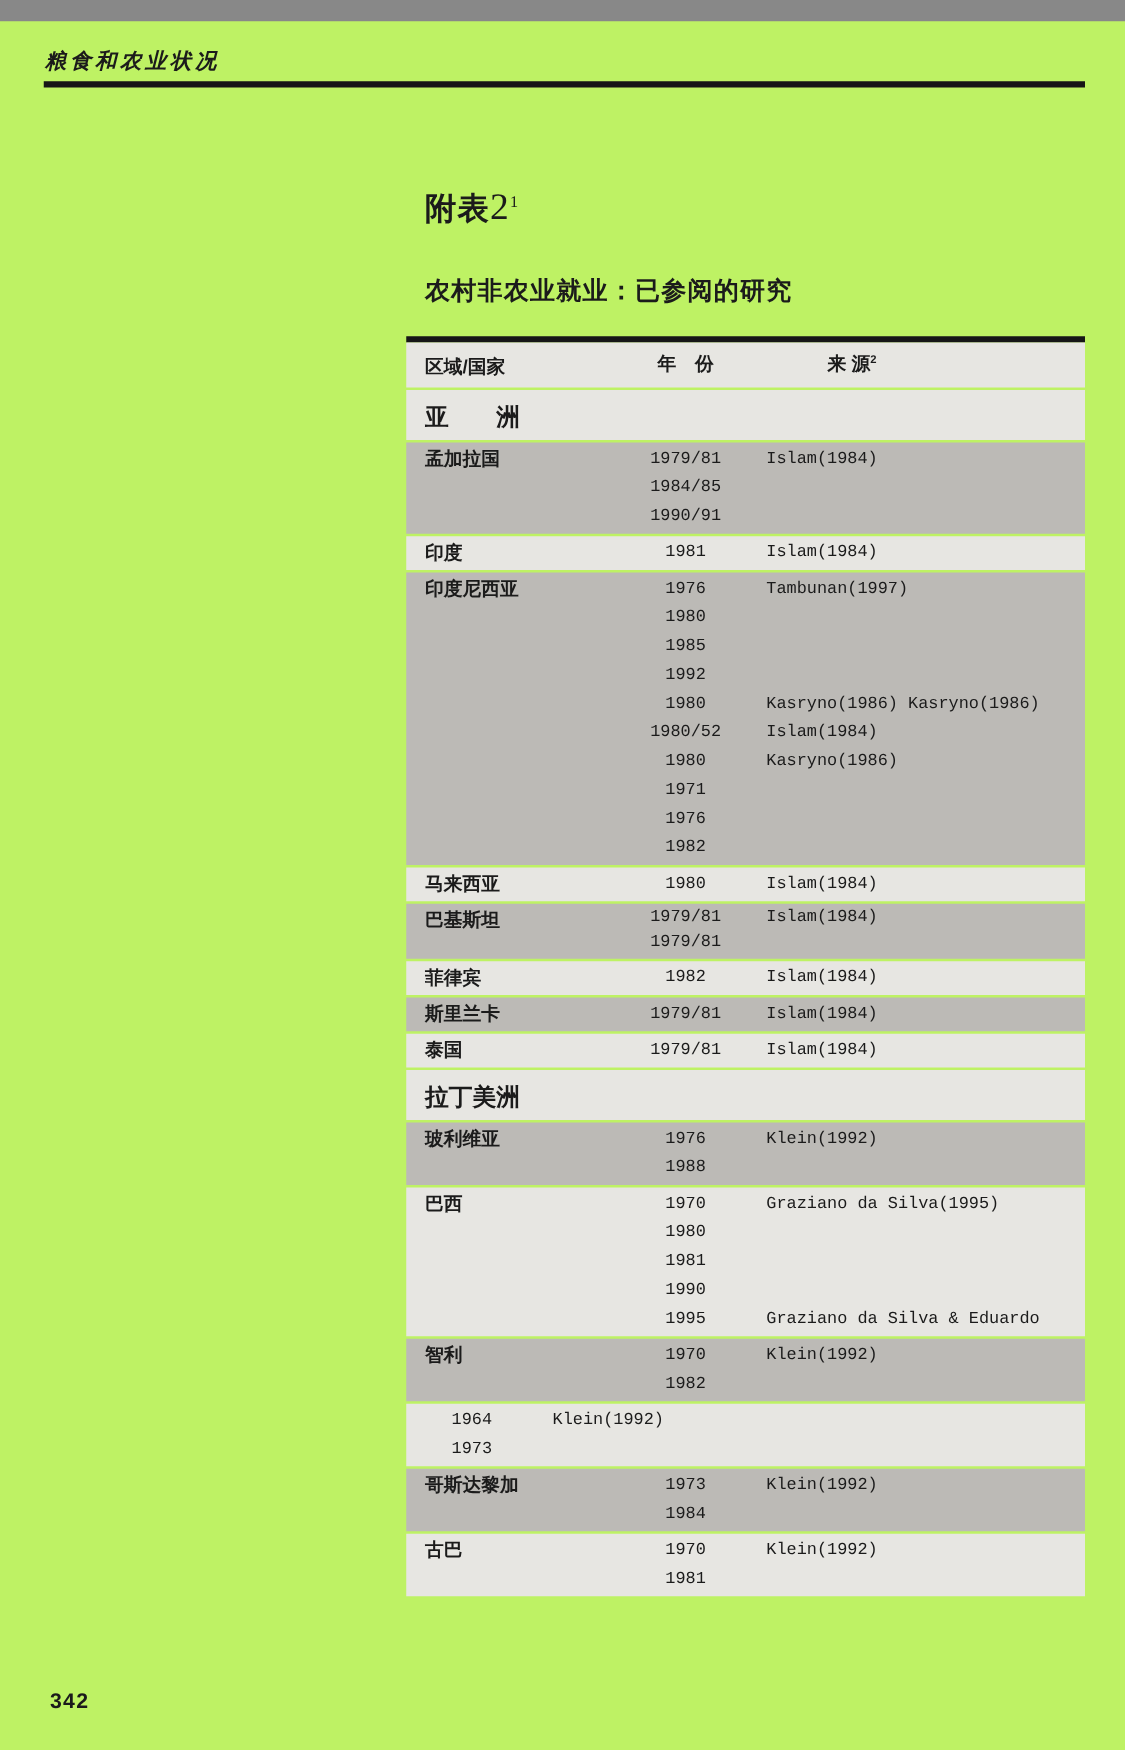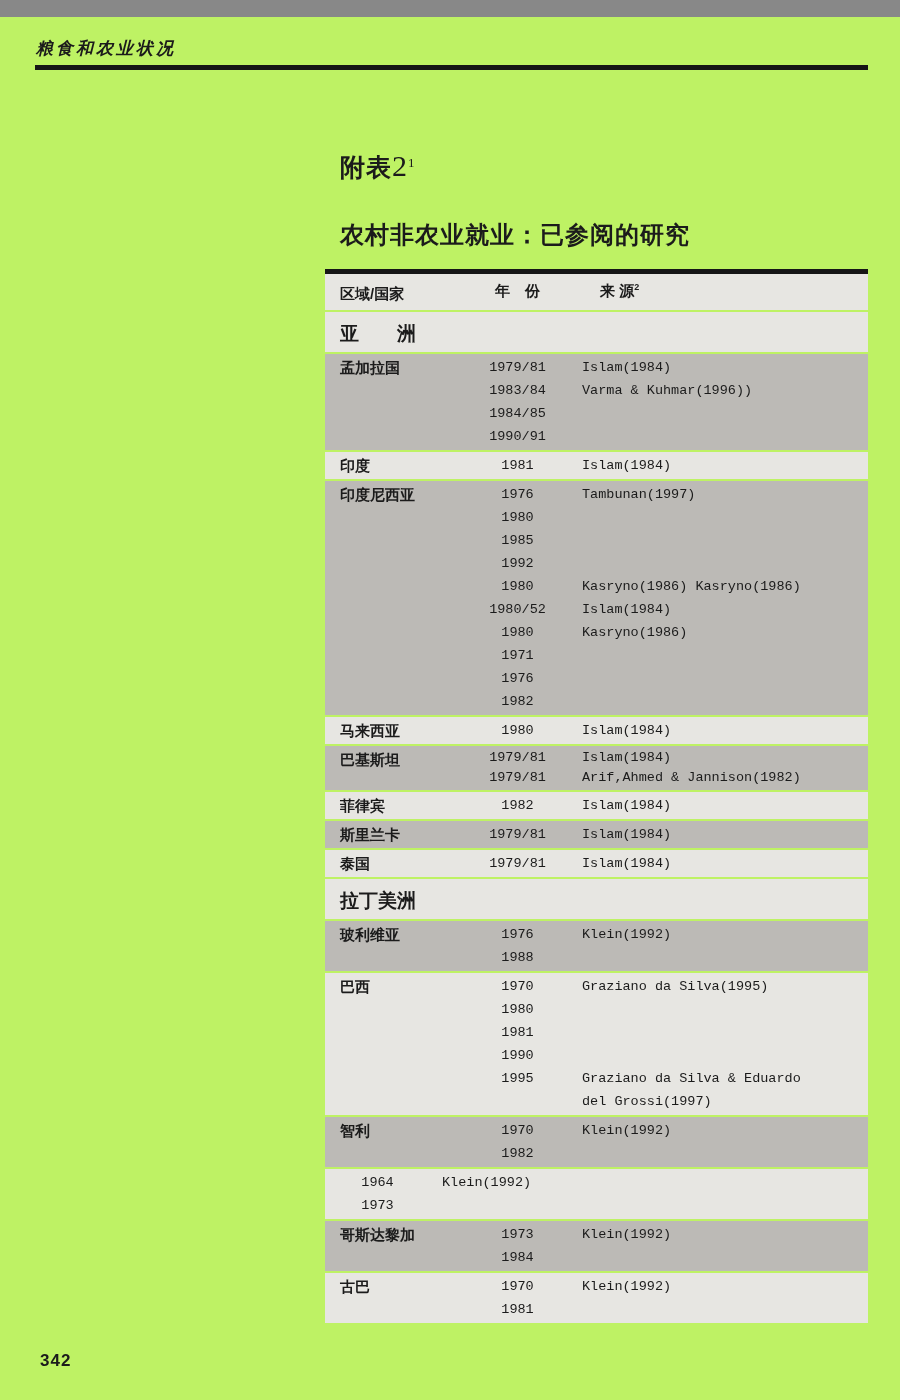--- a/index.html
+++ b/index.html
@@ -27,28 +27,28 @@
   .table-title .num {
     font-family:"Liberation Serif", serif;
     font-size:30px; font-weight:normal;
   }
   .table-title sup {
     font-family:"Liberation Serif", serif;
     font-size:13px; font-weight:normal;
   }
   .subtitle {
     position:absolute; left:340px; top:202px; margin:0;
-    font-size:24px; font-weight:bold; letter-spacing:1px;
+    font-size:20px; font-weight:bold; letter-spacing:1px;
   }
   
   .apx-table {
     position:absolute; left:325px; top:252px; width:543px;
     border-top:5px solid #161616;
   }
-  .block { margin-bottom:2px; }
+  .block { margin-bottom:2px;gap:31px; }
   .light { background:var(--stripe-light); }
   .dark  { background:var(--stripe-dark); }
   .row { display:flex; }
   .header-row { padding:8px 0 5px; font-size:15px; font-weight:bold; }
   .cell-country {
     width:140px; padding-left:15px; box-sizing:border-box;
     font-size:15px; font-weight:bold; line-height:23px;
   }
   .cell-year { width:105px; text-align:center; }
   .cell-source { flex:1; padding-left:12px; }
@@ -93,24 +93,20 @@
       </div>
       <div class="section-header light block">亚　　洲</div>
       <div class="row country-row block dark">
         <div class="cell-country">孟加拉国</div>
         <div class="lines">
           <div class="line">
             <span class="line-year">1979/81</span>
             <span class="line-source">Islam(1984)</span>
           </div>
           <div class="line">
-            <span class="line-year">1983/84</span>
-            <span class="line-source">Varma &amp; Kuhmar(1996))</span>
-          </div>
-          <div class="line">
             <span class="line-year">1984/85</span>
             <span class="line-source"></span>
           </div>
           <div class="line">
             <span class="line-year">1990/91</span>
             <span class="line-source"></span>
           </div>
         </div>
       </div>
       <div class="row country-row block light">
@@ -178,21 +174,20 @@
       </div>
       <div class="row country-row block dark compact">
         <div class="cell-country">巴基斯坦</div>
         <div class="lines">
           <div class="line">
             <span class="line-year">1979/81</span>
             <span class="line-source">Islam(1984)</span>
           </div>
           <div class="line">
             <span class="line-year">1979/81</span>
-            <span class="line-source">Arif,Ahmed &amp; Jannison(1982)</span>
           </div>
         </div>
       </div>
       <div class="row country-row block light">
         <div class="cell-country">菲律宾</div>
         <div class="lines">
           <div class="line">
             <span class="line-year">1982</span>
             <span class="line-source">Islam(1984)</span>
           </div>
@@ -246,24 +241,20 @@
             <span class="line-source"></span>
           </div>
           <div class="line">
             <span class="line-year">1990</span>
             <span class="line-source"></span>
           </div>
           <div class="line">
             <span class="line-year">1995</span>
             <span class="line-source">Graziano da Silva &amp; Eduardo</span>
           </div>
-          <div class="line">
-            <span class="line-year"></span>
-            <span class="line-source">del Grossi(1997)</span>
-          </div>
         </div>
       </div>
       <div class="row country-row block dark">
         <div class="cell-country">智利</div>
         <div class="lines">
           <div class="line">
             <span class="line-year">1970</span>
             <span class="line-source">Klein(1992)</span>
           </div>
           <div class="line">

